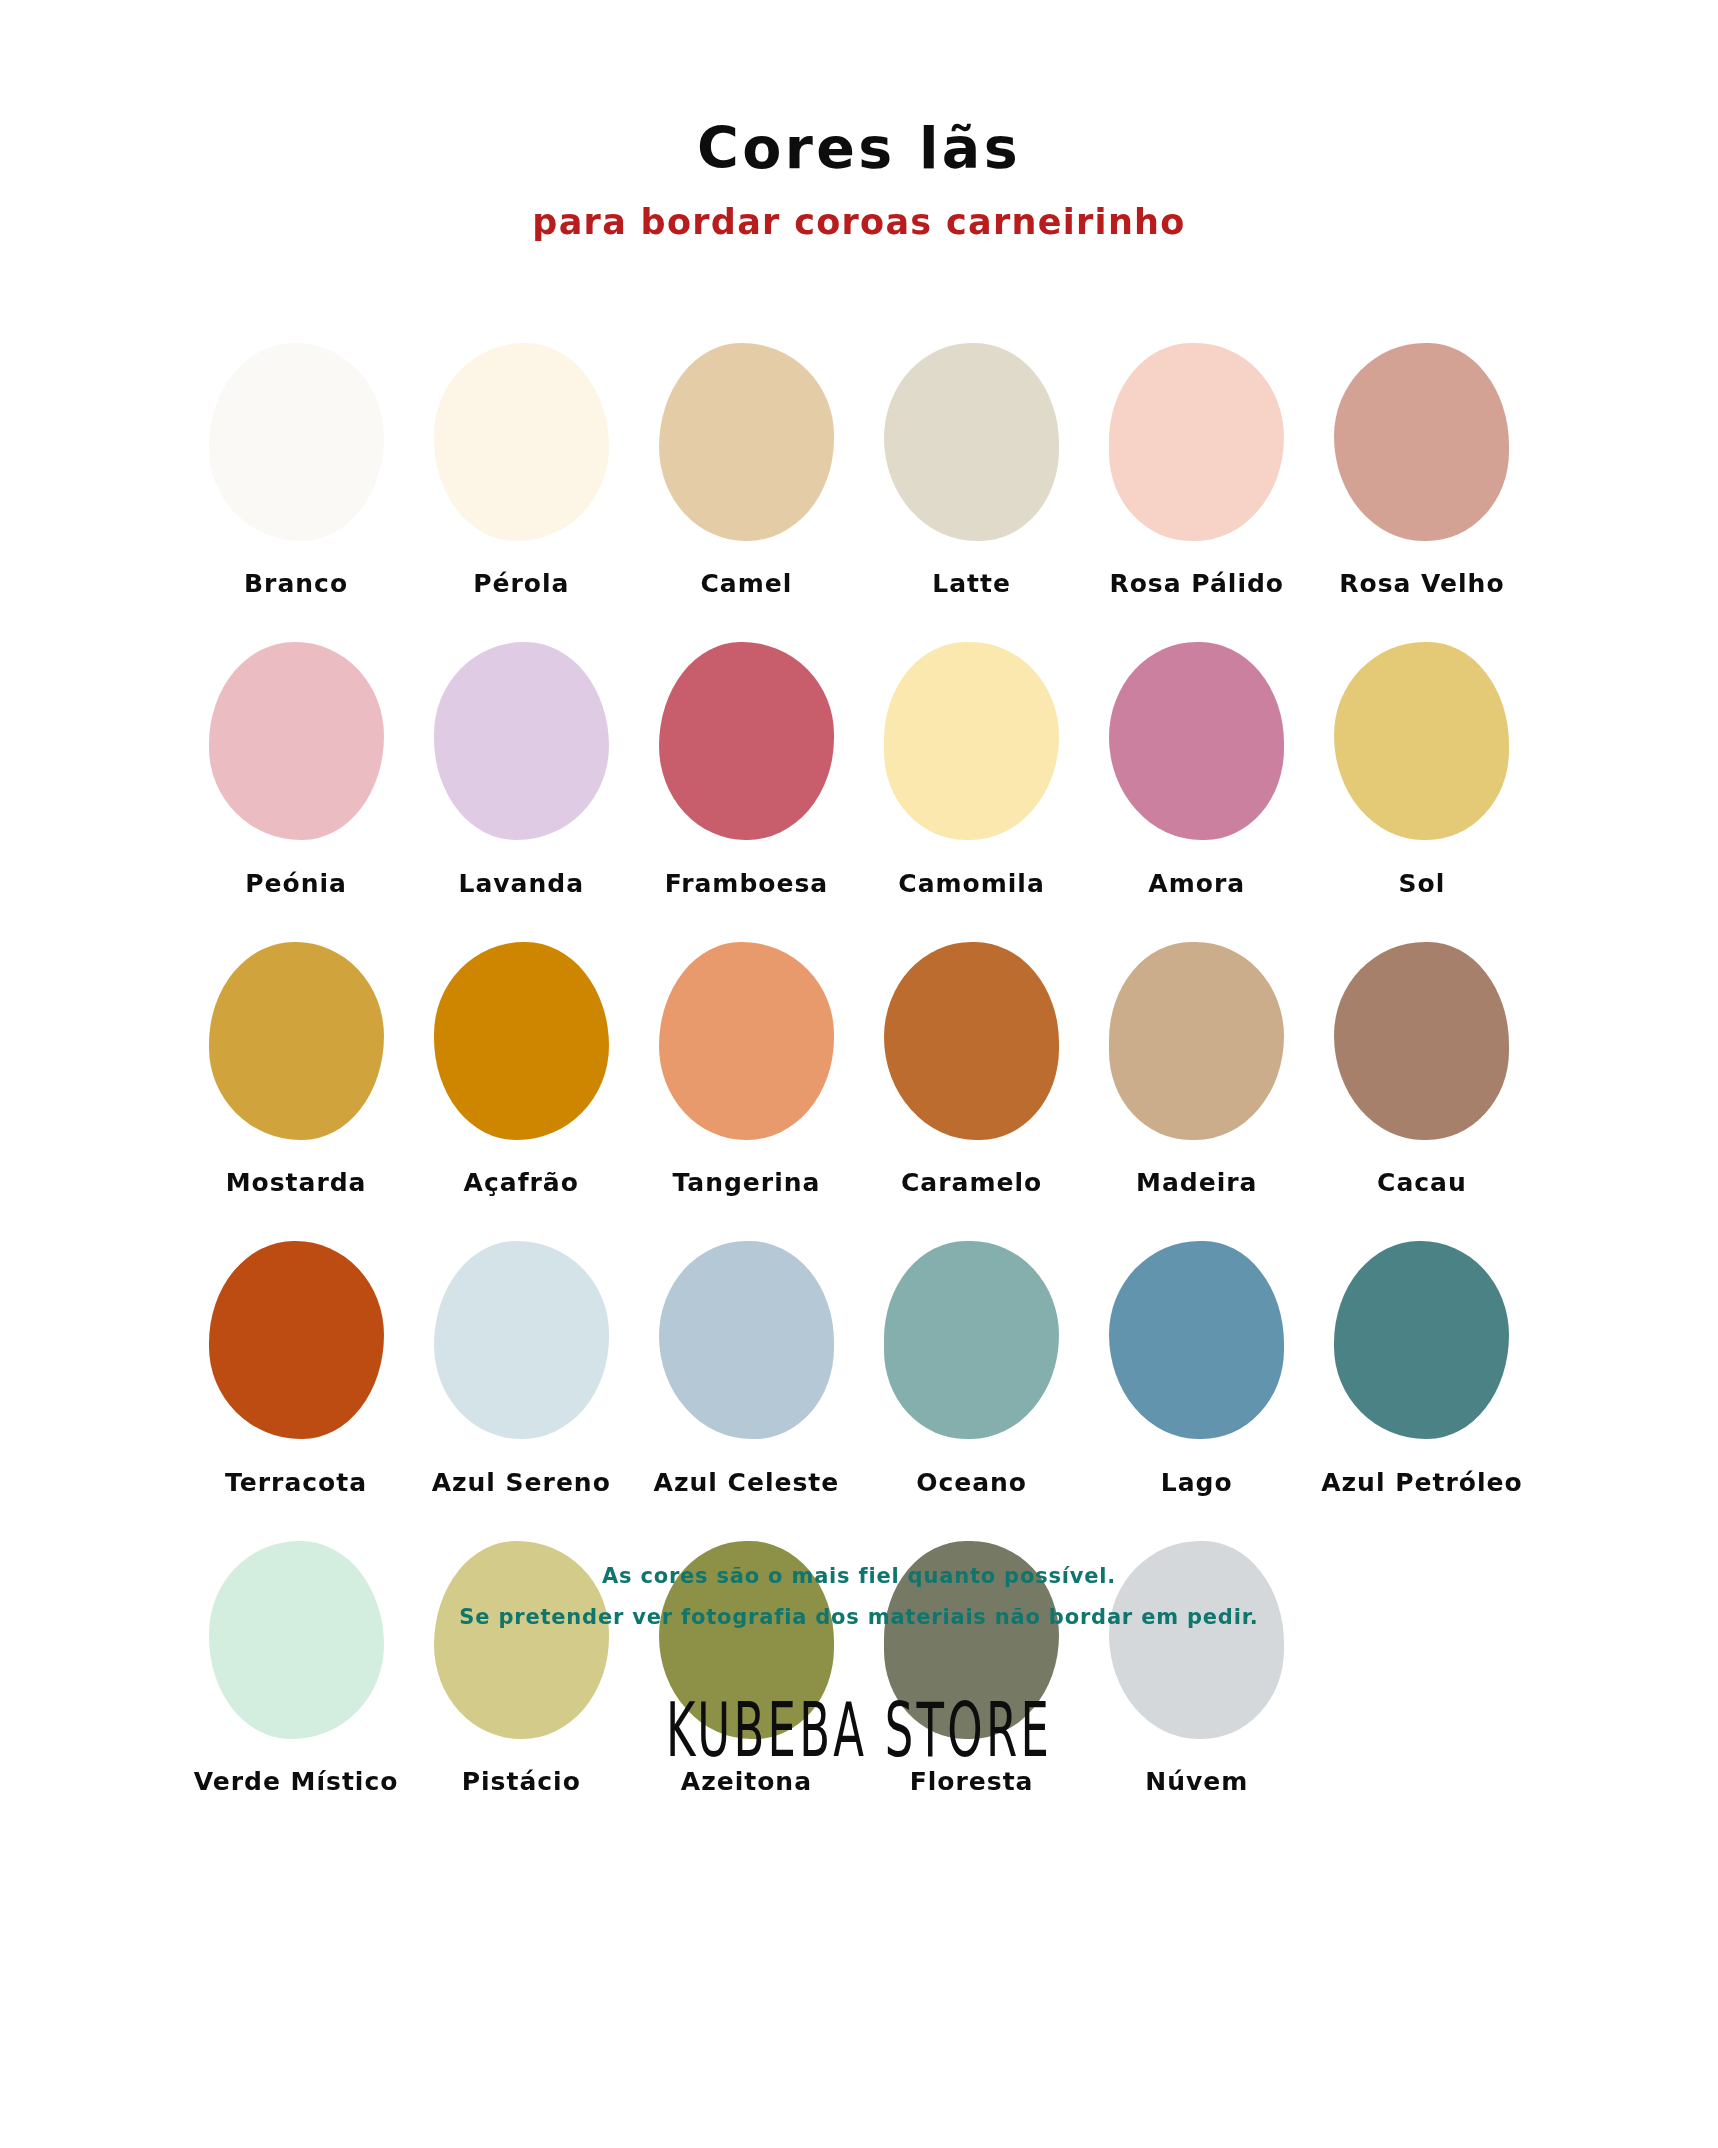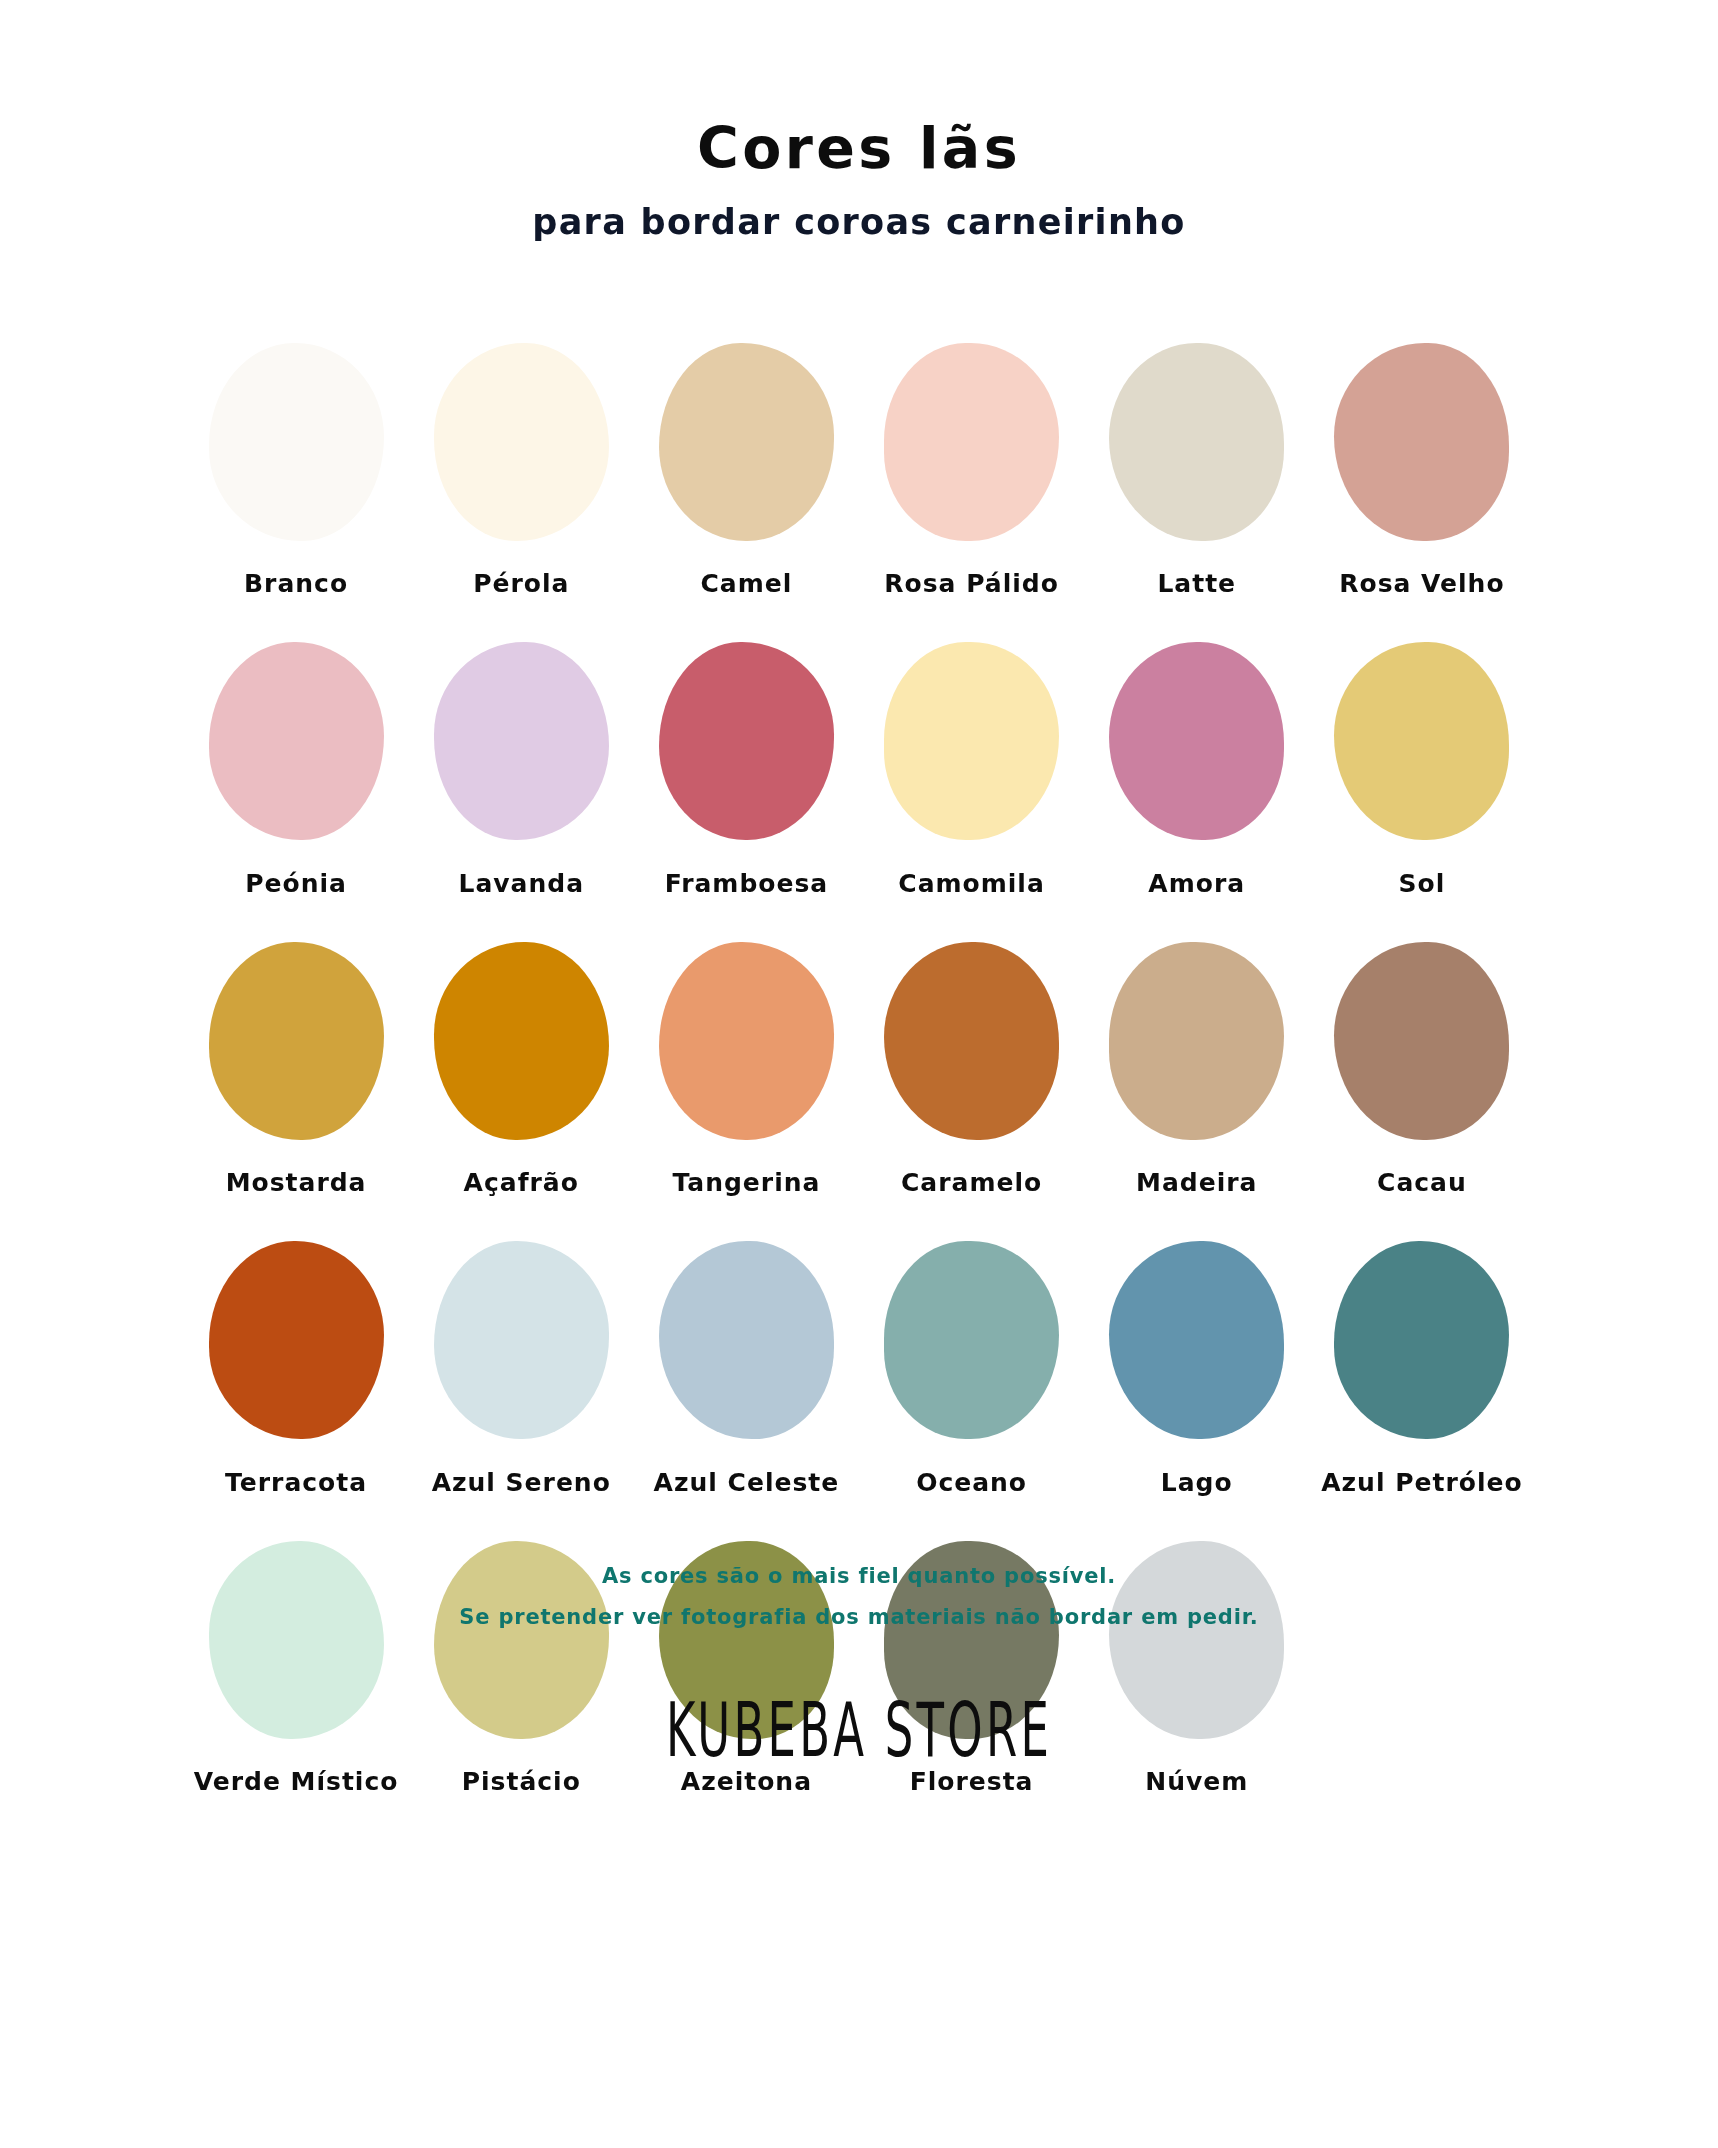--- a/index.html
+++ b/index.html
@@ -39,21 +39,21 @@
     letter-spacing: 3.4px;
     line-height: 1.1;
     color: #0d0d0d;
   }
   .subtitle {
     margin-top: 22px;
     font-family: "DejaVu Sans", sans-serif;
     font-size: 35px;
     font-weight: 700;
     letter-spacing: 1.3px;
-    color: #0f172a;
+    color: #b91c1c;
   }
 
   
   .grid {
     margin-top: 101px;
     width: 1351px;
     display: grid;
     grid-template-columns: repeat(6, 1fr);
     row-gap: 44px;
     column-gap: 0px;
@@ -131,26 +131,26 @@
       </div>
       <div class="cell">
         <div class="blob v1" style="background: rgb(253, 246, 231);"></div>
         <div class="swatch-label">Pérola</div>
       </div>
       <div class="cell">
         <div class="blob v2" style="background: rgb(228, 204, 167);"></div>
         <div class="swatch-label">Camel</div>
       </div>
       <div class="cell">
+        <div class="blob v3" style="background: rgb(224, 218, 203);"></div>
+        <div class="swatch-label">Latte</div>
+      </div>
+      <div class="cell">
         <div class="blob v4" style="background: rgb(247, 210, 198);"></div>
         <div class="swatch-label">Rosa Pálido</div>
-      </div>
-      <div class="cell">
-        <div class="blob v3" style="background: rgb(224, 218, 203);"></div>
-        <div class="swatch-label">Latte</div>
       </div>
       <div class="cell">
         <div class="blob v5" style="background: rgb(212, 162, 149);"></div>
         <div class="swatch-label">Rosa Velho</div>
       </div>
       <div class="cell">
         <div class="blob v0" style="background: rgb(235, 189, 194);"></div>
         <div class="swatch-label">Peónia</div>
       </div>
       <div class="cell">

